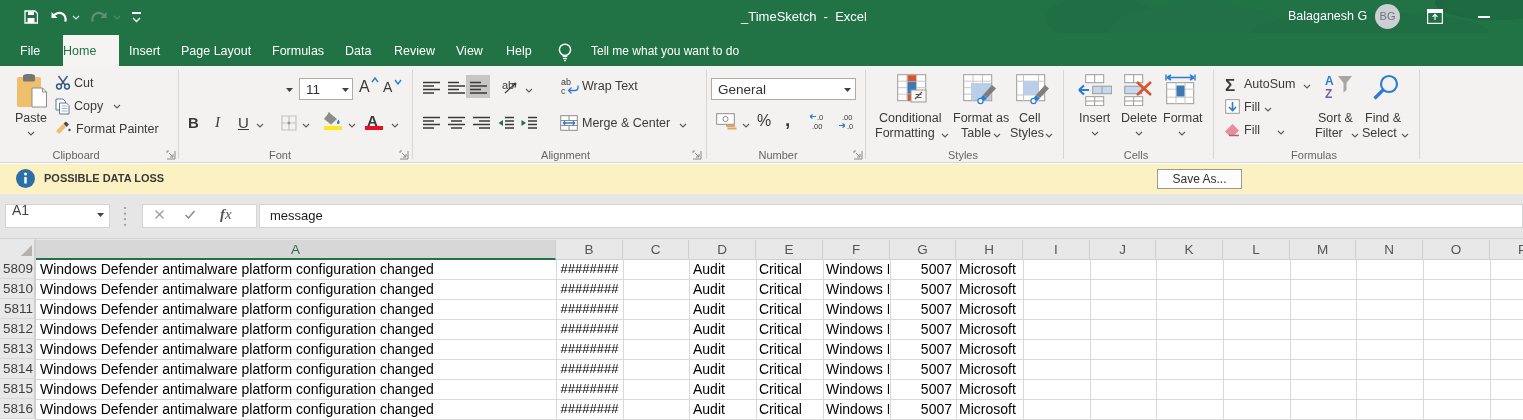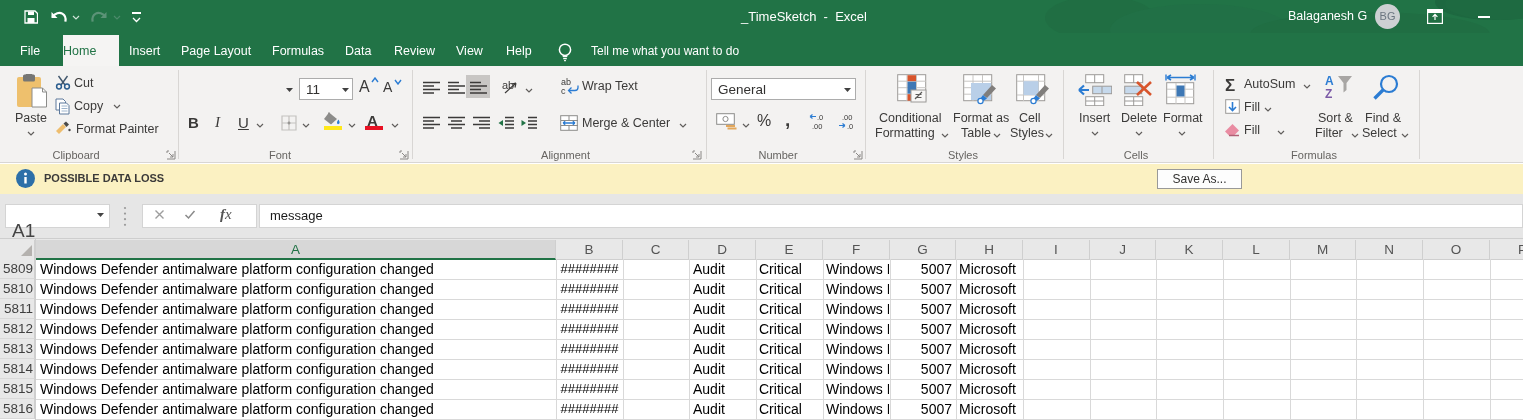--- a/index.html
+++ b/index.html
@@ -406,21 +406,21 @@
       <circle cx="9.5" cy="9.5" r="9.5" fill="#2c6fa8"></circle>
       <rect x="8.3" y="8" width="2.4" height="6.5" fill="#fff"></rect>
       <circle cx="9.5" cy="5" r="1.5" fill="#fff"></circle>
     </svg>
     <div class="t" style="left:44px;top:8px;font-size:11px;font-weight:bold;color:#3b3a39;">POSSIBLE DATA LOSS</div>
     <div class="ybtn" style="left:1157px;width:85px;line-height:19px;">Save As...</div>
   </div>
 
   <div id="fbar">
     <div class="fbox" style="left:5px;width:105px;"></div>
-    <div class="t" style="left:12px;top:26px;font-size:19px;color:#444;">A1</div>
+    <div class="t" style="left:12px;top:8px;font-size:14px;color:#444;">A1</div>
     <svg class="abs" style="left:96px;top:18px" width="9" height="6" viewBox="0 0 9 6">
         <path d="M1 1 L4.5 5 L8 1 Z" fill="#444"></path>
       </svg>
     <svg class="abs" style="left:123px;top:12px" width="4" height="21" viewBox="0 0 4 21">
       <circle cx="2" cy="2" r="1.1" fill="#9a9a9a"></circle>
         <circle cx="2" cy="7.6" r="1.1" fill="#9a9a9a"></circle>
       <circle cx="2" cy="13.2" r="1.1" fill="#9a9a9a"></circle>
         <circle cx="2" cy="18.8" r="1.1" fill="#9a9a9a"></circle>
     </svg>
     <div class="fbox" style="left:142px;width:115px;"></div>

